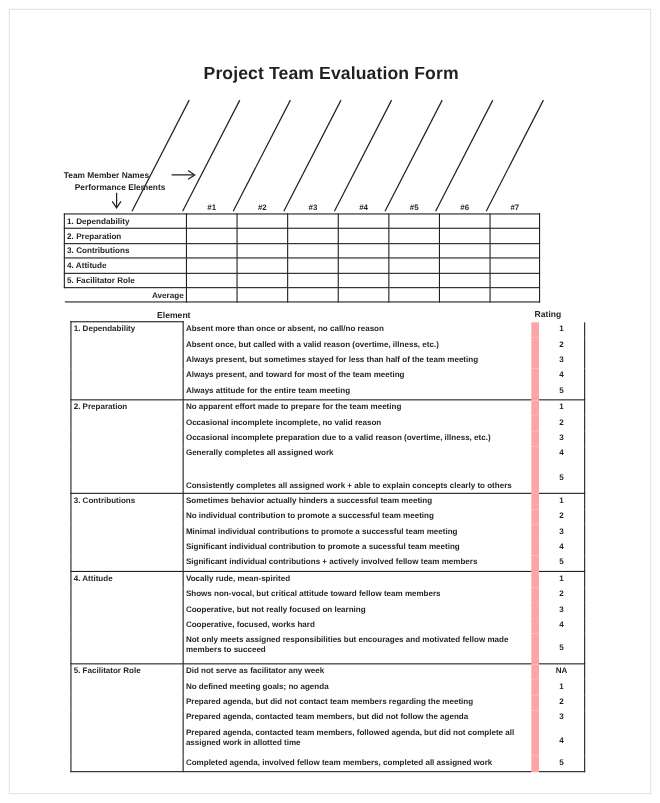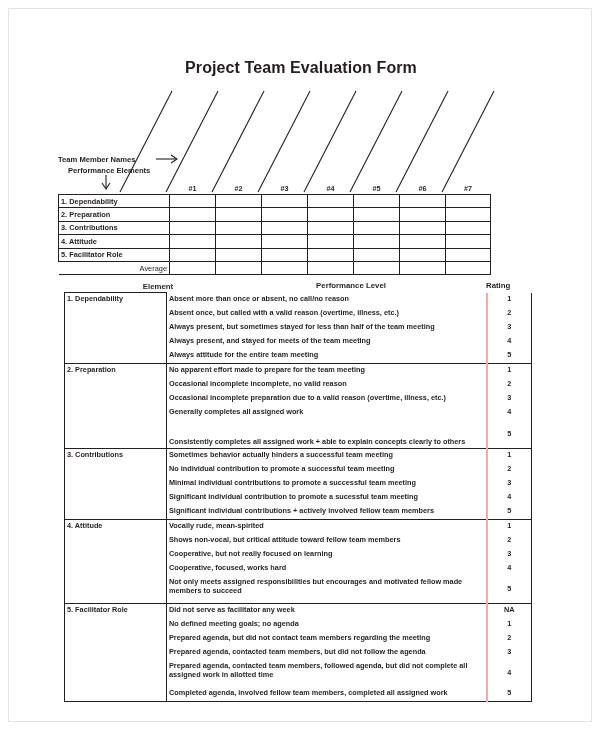--- a/index.html
+++ b/index.html
@@ -37,21 +37,21 @@
   table.grid th.corner,table.grid th.num{
     border:none;background:transparent;height:9px;
     font-size:7.2px;font-weight:bold;text-align:center;color:#231f20;
     vertical-align:bottom;padding-bottom:1px;
   }
   table.grid td.elname{
     text-align:left;padding-left:2px;font-size:7.4px;font-weight:bold;
     white-space:nowrap;
   }
   table.grid td.avg{
-    text-align:right;padding-right:2px;font-size:7.4px;font-weight:normal;
+    text-align:right;padding-right:2px;font-size:7.4px;font-weight:bold;
     border-left:none;border-top:none;border-bottom:1px solid #231f20;
   }
   table.grid td.cell{background:#fff;}
 
   
   #rubric-head{
     position:absolute;left:47px;top:272px;width:475px;height:12px;
     font-size:7.8px;font-weight:bold;color:#231f20;
   }
   #rubric-head .h-el{position:absolute;left:42px;top:1px;width:120px;text-align:center;}
@@ -61,21 +61,21 @@
   #rubric{position:absolute;left:55px;top:283px;width:467px;}
   table.rubric{border-collapse:collapse;table-layout:fixed;width:467px;}
   table.rubric td{
     border:1px solid #231f20;padding:0 0 0 2px;vertical-align:top;
     font-size:7.3px;font-weight:bold;color:#231f20;line-height:1.25;
   }
   table.rubric td.elem{
     width:102px;border-right:1px solid #231f20;padding-top:1px;
   }
   table.rubric td.lvl{
-    width:320px;border-left:none;border-right:2px solid #fca5a5;
+    width:320px;border-left:none;border-right:7px solid #fca5a5;
     border-top:none;border-bottom:none;height:13px;padding-top:1px;
     white-space:nowrap;overflow:visible;margin-top:29px;
   }
   table.rubric td.lvl.tall{height:26px;white-space:normal;}
   table.rubric td.lvl.tallbot{height:26px;white-space:nowrap;
     vertical-align:bottom;padding-bottom:1px;}
   table.rubric td.rate{
     width:45px;text-align:center;border-left:none;border-top:none;
     border-bottom:none;height:13px;padding:0;padding-top:1px;
   }
@@ -199,21 +199,20 @@
           <td class="cell"></td>
           <td class="cell"></td>
           <td class="cell"></td>
         </tr>
       </tbody>
     </table>
   </div>
 
   <div id="rubric-head">
     <div class="h-el">Element</div>
-    <div class="h-pl">Performance Level</div>
     <div class="h-rt">Rating</div>
   </div>
 
   <div id="rubric">
     <table class="rubric">
       <colgroup>
           <col style="width:102px">
           <col style="width:320px">
           <col style="width:45px">
         </colgroup>
@@ -226,21 +225,21 @@
         </tr>
         <tr>
           <td class="lvl">Absent once, but called with a valid reason (overtime, illness, etc.)</td>
           <td class="rate">2</td>
         </tr>
         <tr>
           <td class="lvl">Always present, but sometimes stayed for less than half of the team meeting</td>
           <td class="rate">3</td>
         </tr>
         <tr>
-          <td class="lvl">Always present, and stayed for meets of the team meeting</td>
+          <td class="lvl">Always present, and toward for most of the team meeting</td>
           <td class="rate">4</td>
         </tr>
         <tr class="secend">
           <td class="lvl">Always attitude for the entire team meeting</td>
           <td class="rate">5</td>
         </tr>
 
         <tr>
           <td class="elem" rowspan="5">2. Preparation</td>
           <td class="lvl">No apparent effort made to prepare for the team meeting</td>

